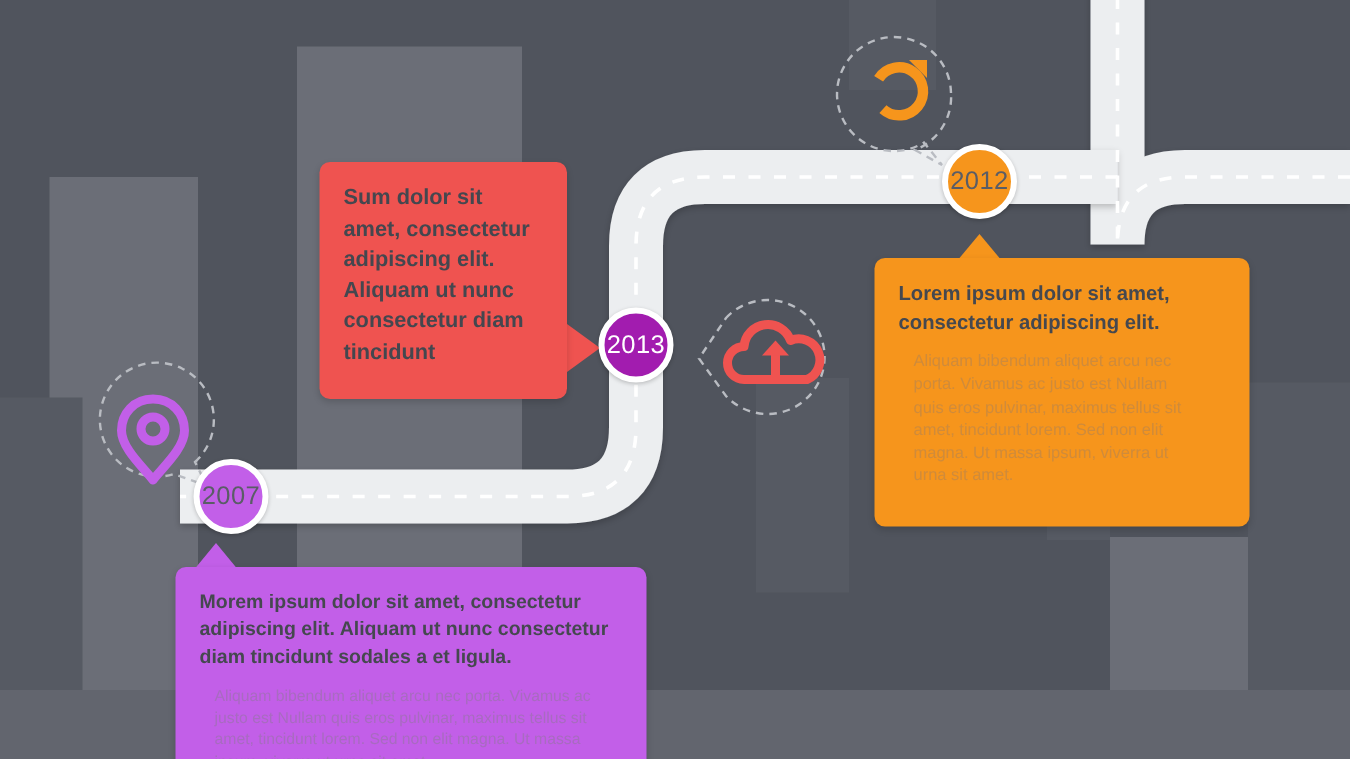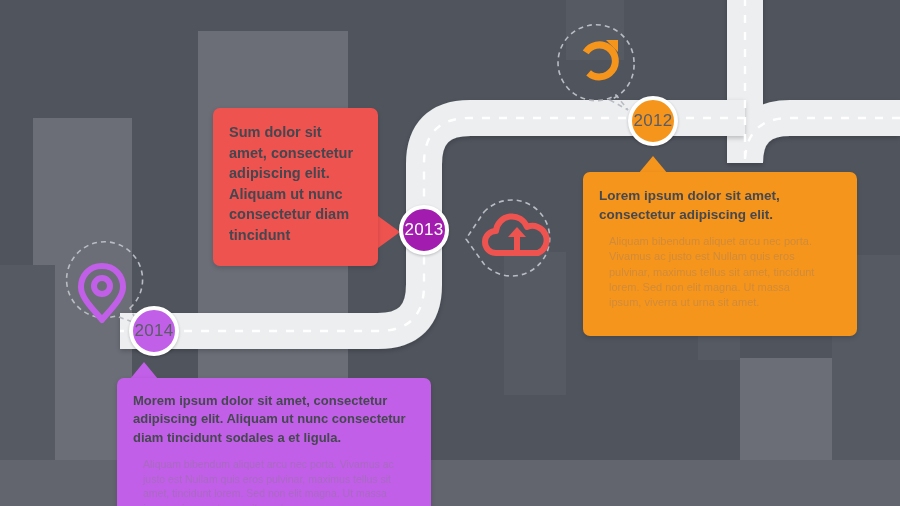--- a/index.html
+++ b/index.html
@@ -43,21 +43,21 @@
   .card h3{
     margin:0 0 5px 0;font-size:14.5px;line-height:1.42;
     font-weight:bold;color:#4a4d56;
   }
   .card p{
     margin:10px;font-size:11.5px;line-height:1.38;font-weight:normal;
   }
   .card-red{background:#ef5350;left:213px;top:108px;width:165px;}
   .card-red h3{color:#44474f;}
   .card-red p{color:#e08986;}
-  .card-orange{background:#f6951c;left:583px;top:172px;width:274px;}
+  .card-orange{background:#f6951c;left:583px;top:172px;width:250px;}
   .card-orange h3{color:#45484f;font-size:13.5px;}
   .card-orange p{color:#cf8b3b;font-size:11px;}
   .card-purple{background:#c25fe8;left:117px;top:378px;width:314px;}
   .card-purple h3{color:#45484f;font-size:13px;}
   .card-purple p{color:#a86bc0;font-size:10.5px;}
 
   
   .tail{position:absolute;width:0;height:0;z-index:5;}
   .tail-red{
     left:378px;top:216px;
@@ -174,15 +174,15 @@
     <p>Aliquam bibendum aliquet arcu nec porta. Vivamus ac justo est Nullam quis eros pulvinar, maximus tellus sit amet, tincidunt lorem. Sed non elit magna. Ut massa ipsum, viverra ut urna sit amet.</p>
   </div>
 
   <div class="card card-purple">
     <h3>Morem ipsum dolor sit amet, consectetur adipiscing elit. Aliquam ut nunc consectetur diam tincidunt sodales a et ligula.</h3>
     <p>Aliquam bibendum aliquet arcu nec porta. Vivamus ac justo est Nullam quis eros pulvinar, maximus tellus sit amet, tincidunt lorem. Sed non elit magna. Ut massa ipsum, viverra ut urna sit amet.</p>
   </div>
 
   <div class="node node-2013">2013</div>
   <div class="node node-2012">2012</div>
-  <div class="node node-2014">2014</div>
+  <div class="node node-2014">2007</div>
 
 </div>
 
 </body></html>

